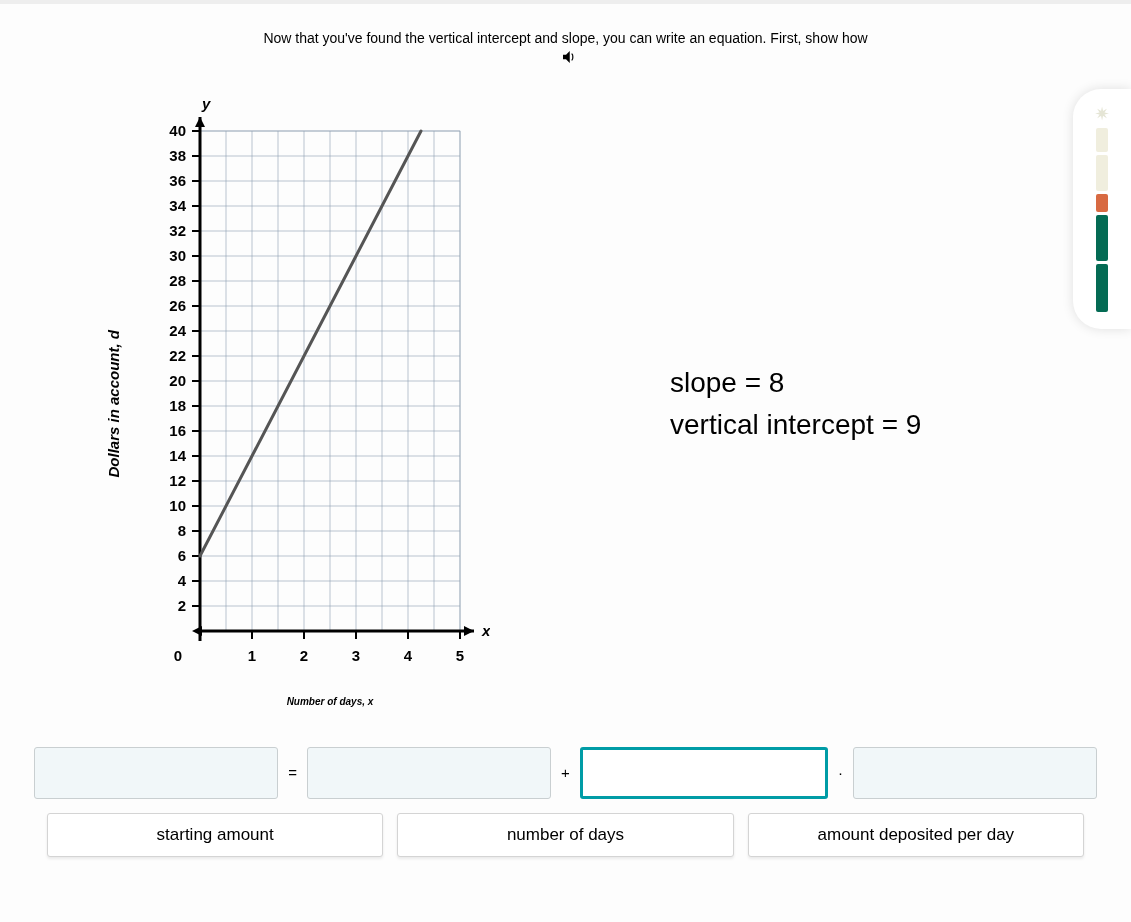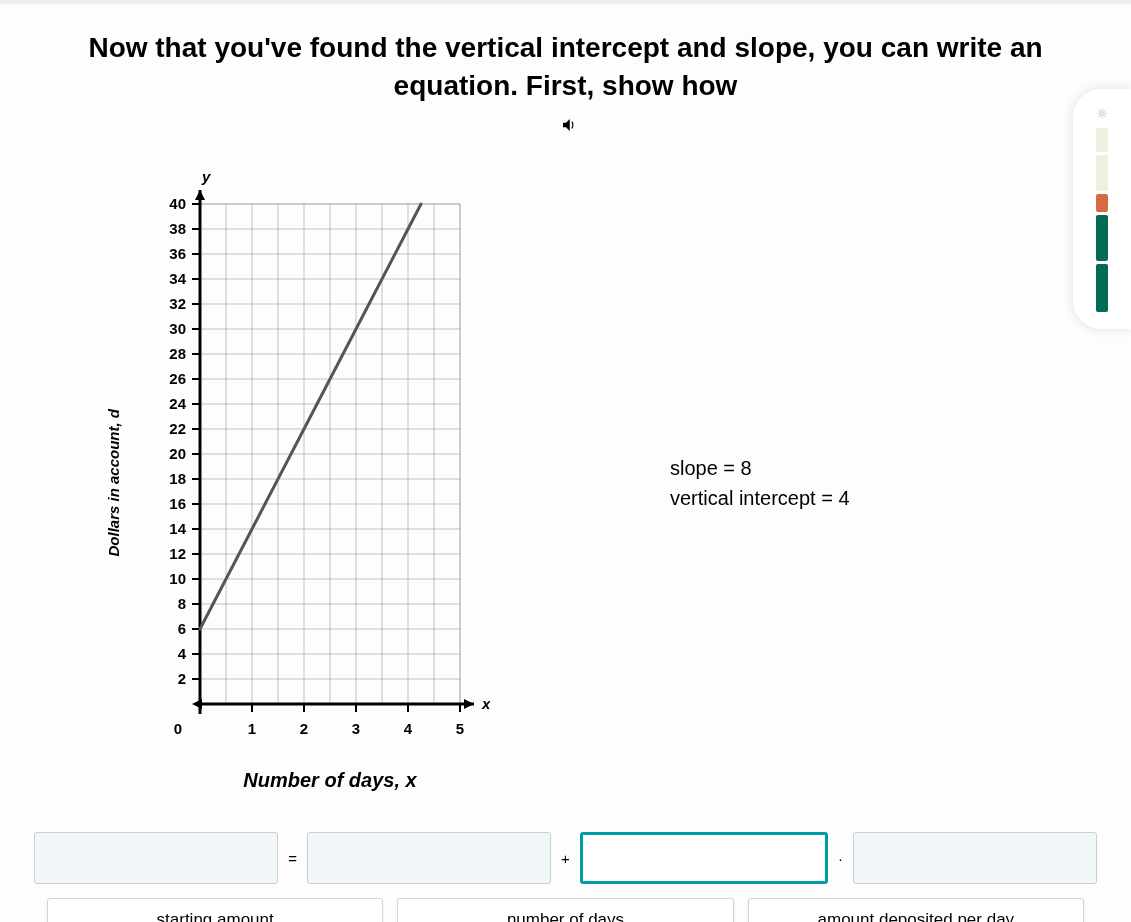--- a/index.html
+++ b/index.html
@@ -8,22 +8,22 @@
     background: #fdfdfd;
     color: #000;
     width: 1131px;
     min-height: 922px;
     position: relative;
     padding: 20px 30px;
     border-top: 4px solid #eee;
   }
   
   .prompt-area {
-    font-weight: 700;
-    font-size: 28px;
+    font-weight: 400;
+    font-size: 14px;
     text-align: center;
     line-height: 1.35;
     max-width: 1000px;
     margin: 5px auto 30px auto;
     position: relative;
   }
   .prompt-area .line2 { display: inline-block; }
   .speaker {
     display: inline-block;
     vertical-align: middle;
@@ -48,27 +48,27 @@
     transform: rotate(180deg);
     font-style: italic;
     font-weight: 600;
     font-size: 15px;
     margin-right: 8px;
   }
   .chart-col { display: flex; flex-direction: column; align-items: center; }
   .x-axis-label {
     font-style: italic;
     font-weight: 600;
-    font-size: 20px;
+    font-size: 10px;
     margin-top: 15px;
     margin-left: 40px;
   }
   svg.chart text { font-family: "Segoe UI", Arial, sans-serif; }
   .info {
-    font-size: 20px;
+    font-size: 28px;
     line-height: 1.5;
     margin-left: 120px;
   }
   
   .drop-row {
     display: flex;
     align-items: center;
     gap: 8px;
     margin: 40px 4px 14px 4px;
   }
@@ -249,21 +249,21 @@
           <text x="72" y="8" font-size="15" font-weight="700" font-style="italic">y</text>
           <text x="352" y="535" font-size="15" font-weight="700" font-style="italic">x</text>
           <path d="M 70 455 L 122 355 L 174 255 L 226 155 L 278 55 L 291 30" stroke="#555" fill="none" stroke-width="3" stroke-linecap="round"></path>
         </svg>
       <div class="x-axis-label">Number of days, x</div>
     </div>
   </div>
 
   <div class="info">
     <div>slope = 8</div>
-    <div>vertical intercept = 4</div>
+    <div>vertical intercept = 9</div>
   </div>
 </div>
 
 <div class="drop-row">
   <div class="drop-target"></div>
   <span class="operator">=</span>
   <div class="drop-target"></div>
   <span class="operator">+</span>
   <div class="drop-target selected"></div>
   <span class="operator">·</span>

